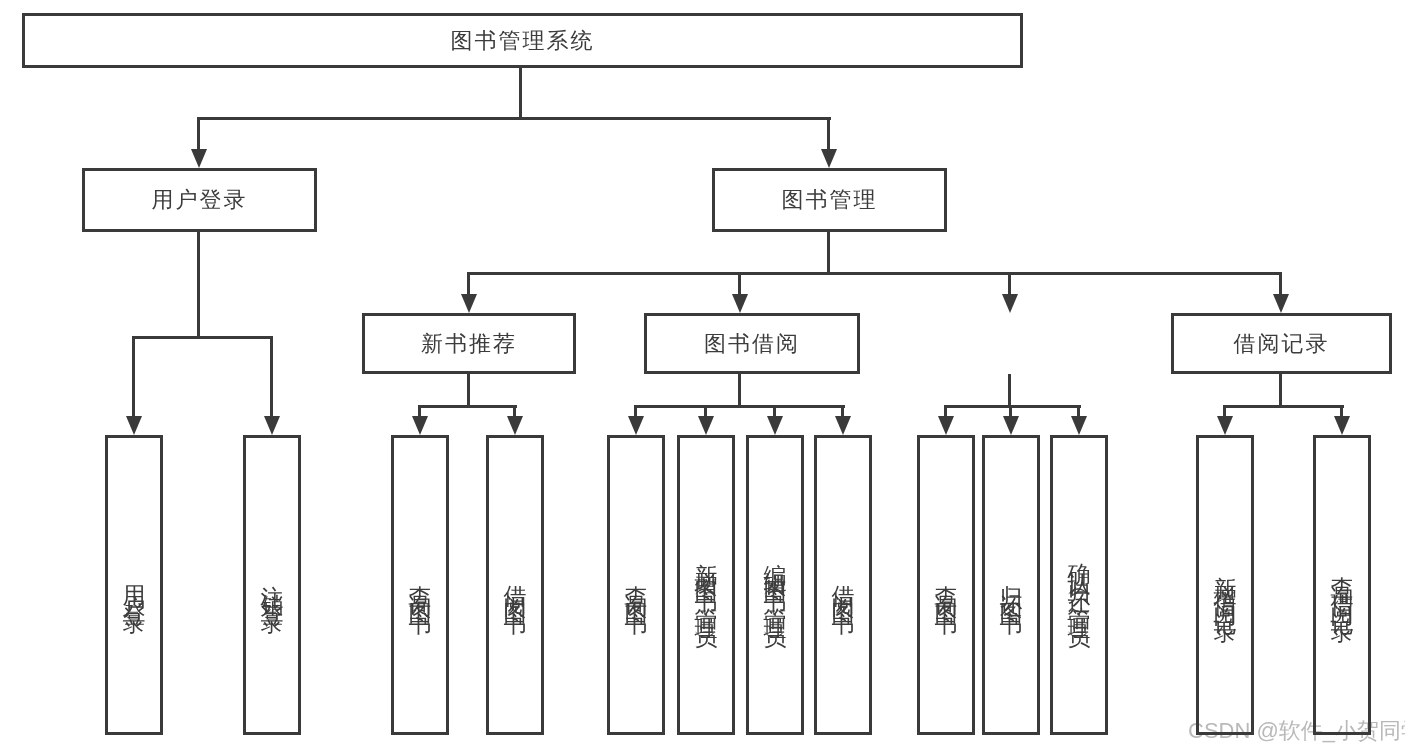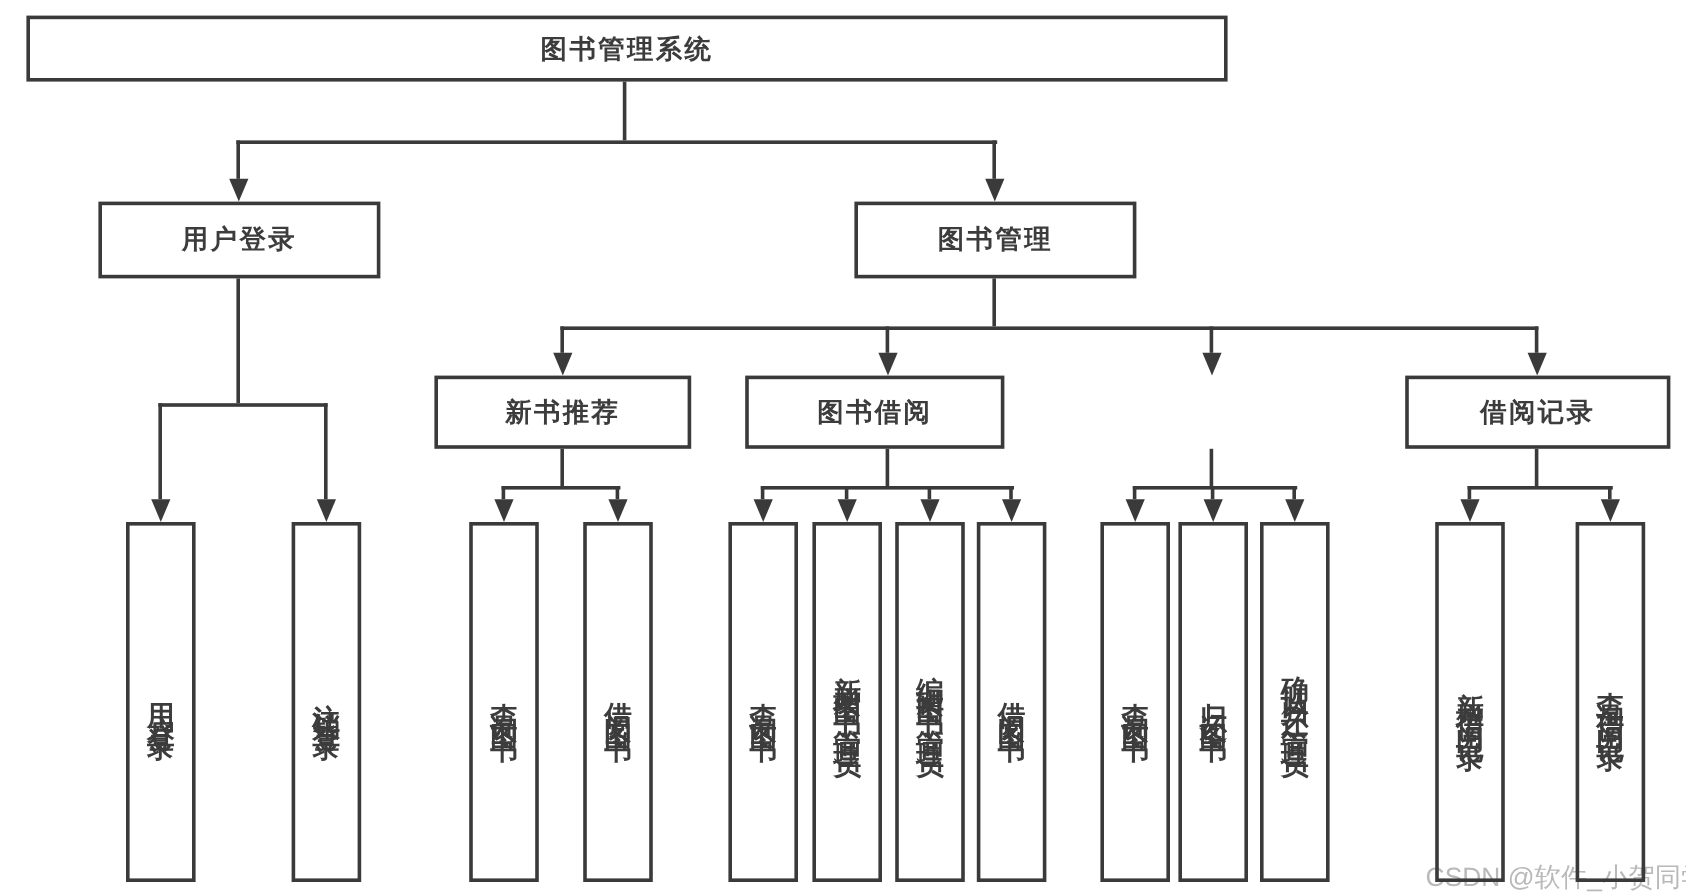--- a/index.html
+++ b/index.html
@@ -16,21 +16,20 @@
     font-family:"Liberation Sans","DejaVu Sans",sans-serif;
     overflow:hidden;
   }
   .box{
     position:absolute;
     box-sizing:border-box;
     border:3px solid var(--line);
     background:transparent;
     display:flex;align-items:center;justify-content:center;
     z-index:2;
-    font-weight:bold;
   }
   .hlabel{
     font-size:22px;color:var(--text);letter-spacing:2px;white-space:nowrap;
   }
   .vtext{
     writing-mode:vertical-rl;
     text-orientation:mixed;
     font-size:23px;line-height:1;
     letter-spacing:9px;
     color:var(--text);
@@ -105,21 +104,21 @@
   <div class="box" style="left:82px;top:168px;width:235px;height:64px">
     <span class="hlabel">用户登录</span>
   </div>
   <div class="box" style="left:362px;top:313px;width:214px;height:61px">
     <span class="hlabel">新书推荐</span>
   </div>
 
   <div class="box" style="left:712px;top:168px;width:235px;height:64px">
     <span class="hlabel">图书管理</span>
   </div>
-  <div class="box" style="left:621px;top:313px;width:216px;height:61px">
+  <div class="box" style="left:644px;top:313px;width:216px;height:61px">
     <span class="hlabel">图书借阅</span>
   </div>
   <div class="box" style="left:1171px;top:313px;width:221px;height:61px">
     <span class="hlabel">借阅记录</span>
   </div>
 
   <div class="box" style="left:105px;top:435px;width:58px;height:300px">
     <span class="vtext">用户登录</span>
   </div>
   <div class="box" style="left:243px;top:435px;width:58px;height:300px">

